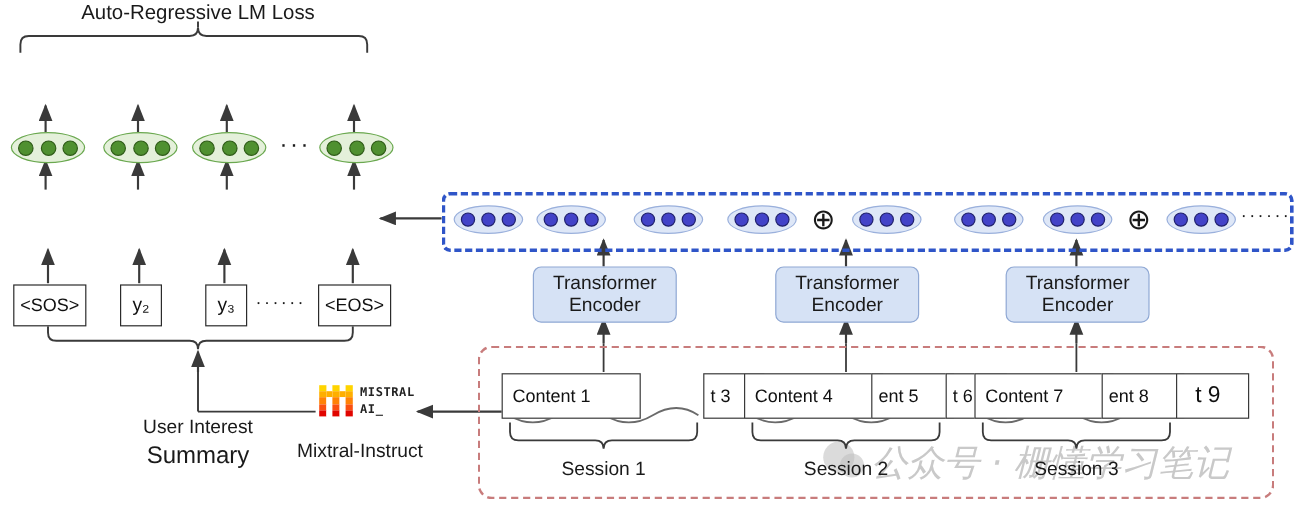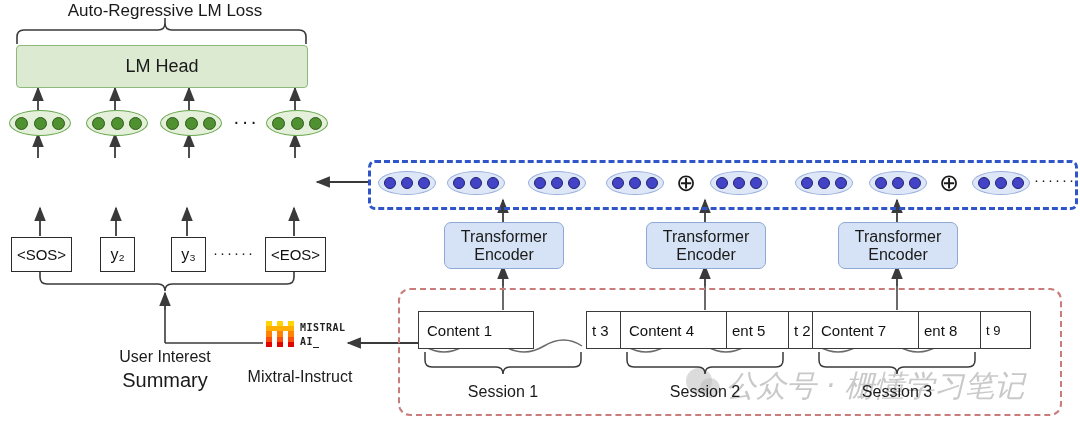--- a/index.html
+++ b/index.html
@@ -114,23 +114,20 @@
 
     <g stroke="#6a6a6a" stroke-width="1.5" fill="none">
       <path d="M424,346 Q444,358 464,346 Q484,334 504,346 Q524,358 544,346 Q564,334 582,346"></path>
       <path d="M626,346 Q646,358 666,346 Q686,334 706,346 Q726,358 746,346 Q766,334 784,346"></path>
       <path d="M818,346 Q838,358 858,346 Q878,334 898,346 Q918,358 938,346 Q958,334 976,346"></path>
     </g>
   </svg>
 
   <div class="txt ctr" style="left:165px;top:1px;font-size:17px;">Auto-Regressive LM Loss</div>
 
-  <div class="greenbox" style="left:16px;top:45px;width:290px;height:41px;font-size:18px;">
-    <span>LM Head</span>
-  </div>
 
   <div class="pill pill-g" style="left:9px;top:110px;width:60px;height:24px;">
     <span class="dot dot-g" style="width:11px;height:11px;"></span>
     <span class="dot dot-g" style="width:11px;height:11px;"></span>
     <span class="dot dot-g" style="width:11px;height:11px;"></span>
   </div>
   <div class="pill pill-g" style="left:86px;top:110px;width:60px;height:24px;">
     <span class="dot dot-g" style="width:11px;height:11px;"></span>
     <span class="dot dot-g" style="width:11px;height:11px;"></span>
     <span class="dot dot-g" style="width:11px;height:11px;"></span>
@@ -262,30 +259,30 @@
     <span>t 3</span>
   </div>
 
   <div class="cbox" style="left:620px;top:311px;width:106px;height:36px;font-size:15px;padding-left:8px;">
     <span>Content 4</span>
   </div>
   <div class="cbox" style="left:726px;top:311px;width:62px;height:36px;font-size:15px;padding-left:5px;">
     <span>ent 5</span>
   </div>
   <div class="cbox" style="left:788px;top:311px;width:44px;height:36px;font-size:15px;padding-left:5px;">
-    <span>t 2</span>
+    <span>t 6</span>
   </div>
 
   <div class="cbox" style="left:812px;top:311px;width:106px;height:36px;font-size:15px;padding-left:8px;">
     <span>Content 7</span>
   </div>
   <div class="cbox" style="left:918px;top:311px;width:62px;height:36px;font-size:15px;padding-left:5px;">
     <span>ent 8</span>
   </div>
-  <div class="cbox" style="left:980px;top:311px;width:44px;height:36px;font-size:13px;padding-left:5px;">
+  <div class="cbox" style="left:980px;top:311px;width:44px;height:36px;font-size:19px;padding-left:15px;">
     <span>t 9</span>
   </div>
 
   <div class="txt ctr" style="left:503px;top:383px;font-size:16px;">Session 1</div>
   <div class="txt ctr" style="left:705px;top:383px;font-size:16px;">Session 2</div>
   <div class="txt ctr" style="left:897px;top:383px;font-size:16px;">Session 3</div>
 
 </div>
 
 </body></html>

